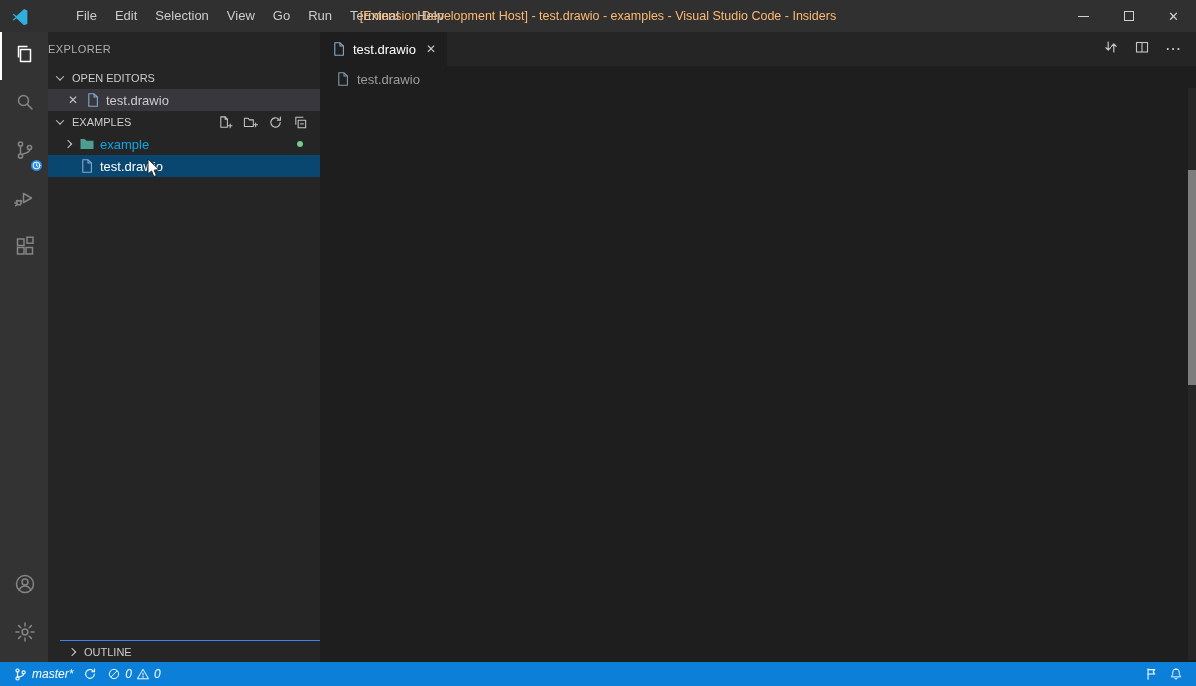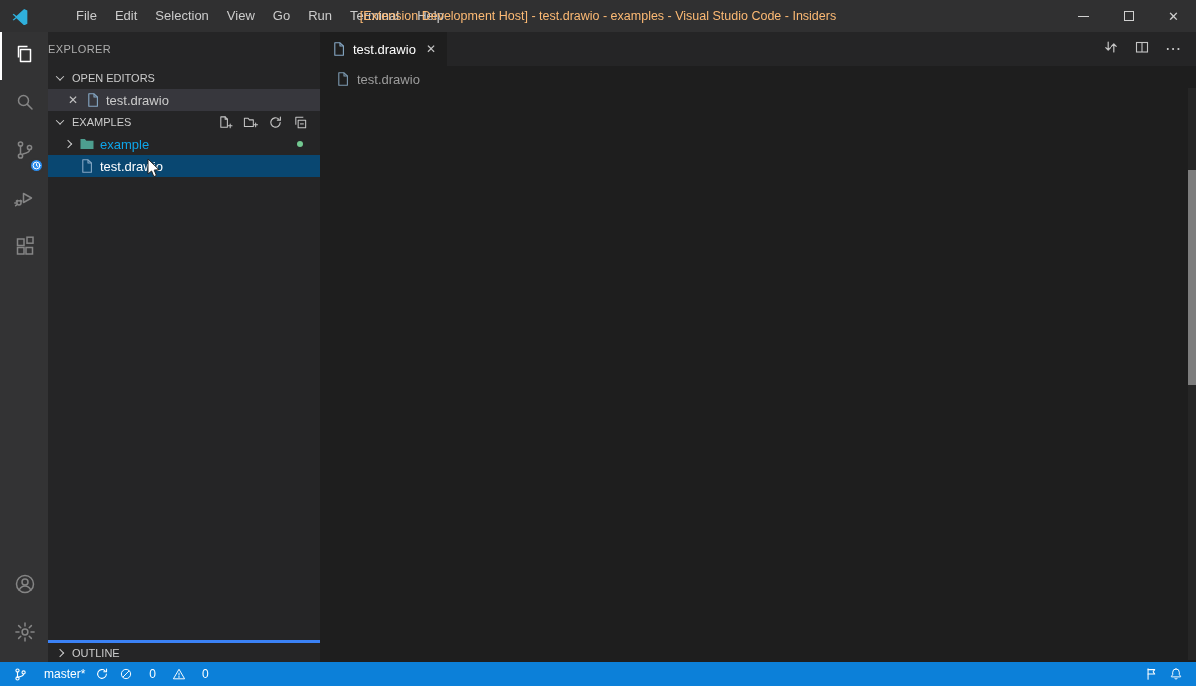--- a/index.html
+++ b/index.html
@@ -52,21 +52,21 @@
     font-size: 13px; position: relative; min-height: 0;
   }
   .sb-title {
     height: 35px; line-height: 35px; font-size: 11px; color: #aeaeae;
     letter-spacing: 0.4px;
   }
   .section-header {
     height: 22px; display: flex; align-items: center; gap: 4px; padding-left: 4px;
     font-size: 11px; font-weight: normal; color: #cccccc; flex: 0 0 auto;
   }
-  .section-header.bordered { border-top: 3px solid #3b82f6; }
+  .section-header.bordered { border-top: 1px solid #3b82f6; margin-left: 12px; }
   .chevbox { width: 16px; height: 16px; display: flex; align-items: center; justify-content: center; flex: 0 0 auto; }
   .chev { width: 6px; height: 6px; border-right: 1.3px solid #cccccc; border-bottom: 1.3px solid #cccccc; display: inline-block; }
   .chev.down { transform: rotate(45deg) translate(-1px,-1px); }
   .chev.right { transform: rotate(-45deg); }
   .header-actions { margin-left: auto; display: flex; gap: 10px; padding-right: 12px; align-items: center; }
   .header-actions svg { color: #c5c5c5; display: block; }
   .row { height: 22px; display: flex; align-items: center; gap: 5px; font-size: 13px; color: #cccccc; }
   .row.open-ed { background: #37373d; padding-left: 18px; }
   .row .close-x { font-size: 12px; color: #c2c2c2; width: 14px; text-align: center; }
   .tree .row { padding-left: 14px; }
@@ -91,21 +91,21 @@
   .bc-item { display: flex; align-items: center; gap: 6px; color: #9d9d9d; font-size: 13px; }
   .editor-content { flex: 1 1 auto; background: #1e1e1e; }
   .scroll-track { position: absolute; right: 0; top: 56px; bottom: 2px; width: 8px; background: rgba(255,255,255,0.04); }
   .scroll-thumb { position: absolute; right: 0; top: 138px; width: 8px; height: 215px; background: rgba(196,196,196,0.55); }
 
   
   .statusbar {
     height: 24px; background: #0c80d9; color: #ffffff; display: flex; align-items: center;
     font-size: 12px; padding: 0 8px; flex: 0 0 auto;
   }
-  .sb-item { display: flex; align-items: center; gap: 16px; padding: 0 5px; height: 23px; }
+  .sb-item { display: flex; align-items: center; gap: 4px; padding: 0 5px; height: 23px; font-style: italic; }
   .sb-item svg { display: block; }
   .sb-right { margin-left: auto; display: flex; align-items: center; }
 
   
   .cursor { position: absolute; left: 144px; top: 158px; z-index: 50; pointer-events: none; }
 </style>
 </head>
 <body>
 
 <div class="window">

